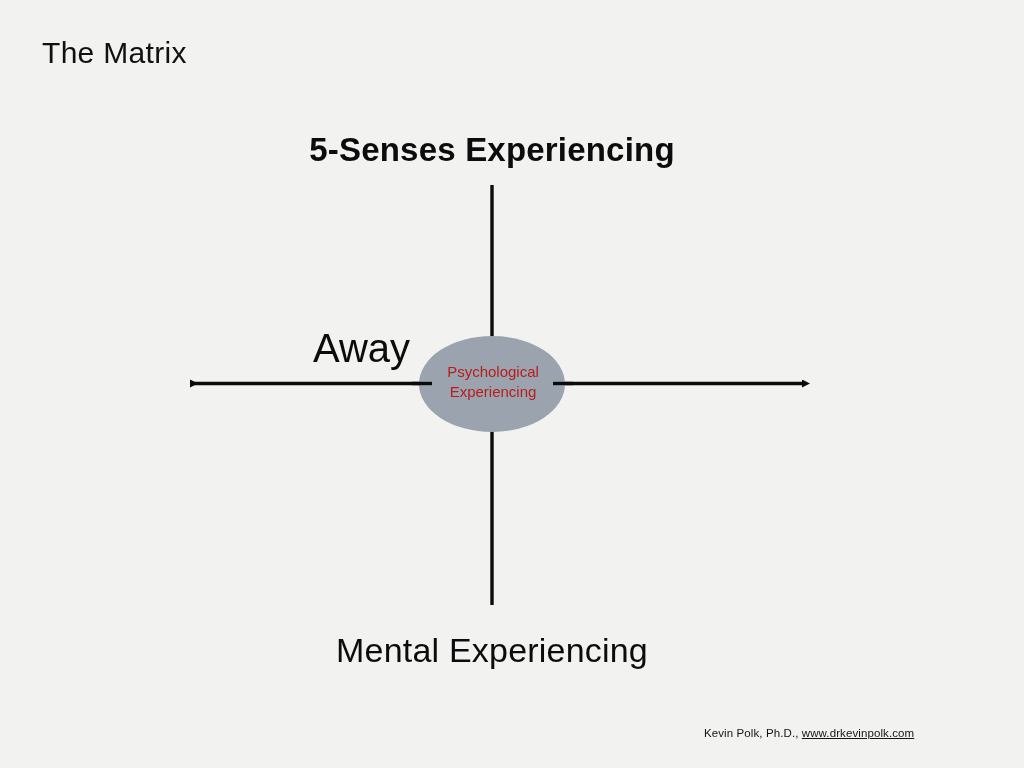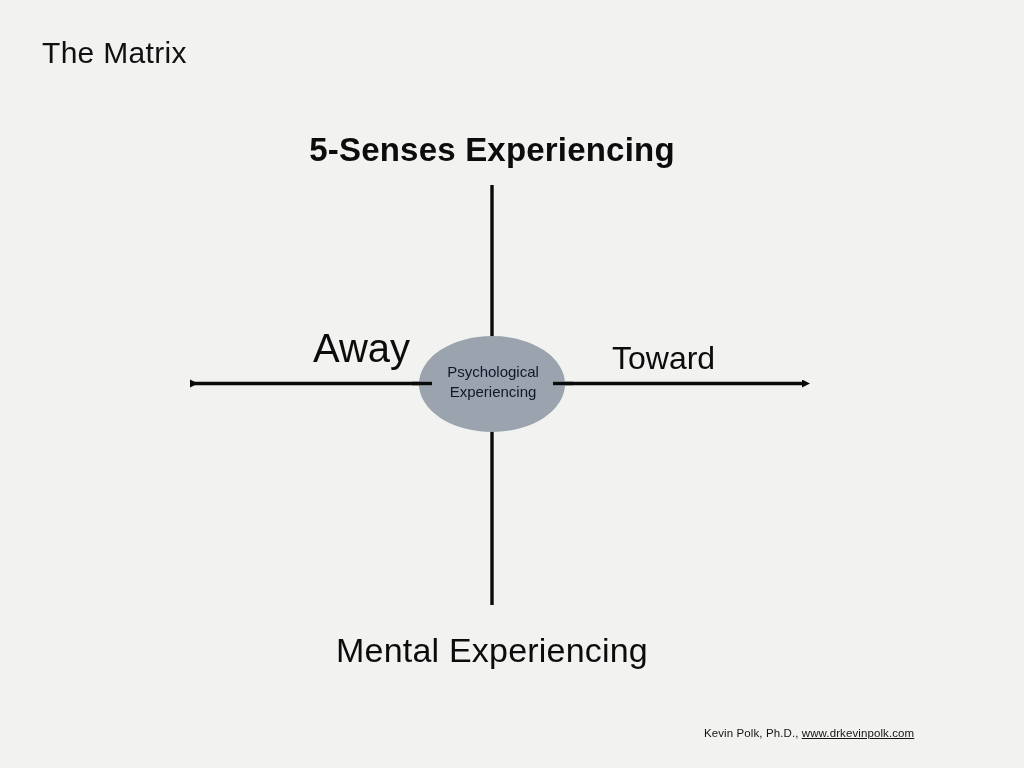--- a/index.html
+++ b/index.html
@@ -90,21 +90,21 @@
   
   #center-node-text {
     position: absolute;
     left: 420px;
     top: 362px;
     width: 146px;
     text-align: center;
     font-size: 15px;
     line-height: 20px;
     font-weight: 400;
-    color: #0f172a;
+    color: #b91c1c;
   }
   #center-node-text span {
     display: block;
   }
 
   
   #credit {
     position: absolute;
     left: 704px;
     top: 691px;
@@ -148,21 +148,20 @@
     <line x1="412" y1="383.5" x2="432" y2="383.5" stroke="#0b0b0b" stroke-width="3.4"></line>
     <line x1="553" y1="383.5" x2="573" y2="383.5" stroke="#0b0b0b" stroke-width="3.4"></line>
   </svg>
 
   <div class="axis-label" id="label-top">5-Senses Experiencing</div>
 
   <div class="axis-label" id="label-bottom">Mental Experiencing</div>
 
   <div class="axis-label" id="label-left">Away</div>
 
-  <div class="axis-label" id="label-right">Toward</div>
 
   <div id="center-node-text">
     <span>Psychological</span>
     <span>Experiencing</span>
   </div>
 
   <div id="credit">
     <span>Kevin Polk, Ph.D., </span><a id="credit-url" href="#">www.drkevinpolk.com</a>
   </div>
 

